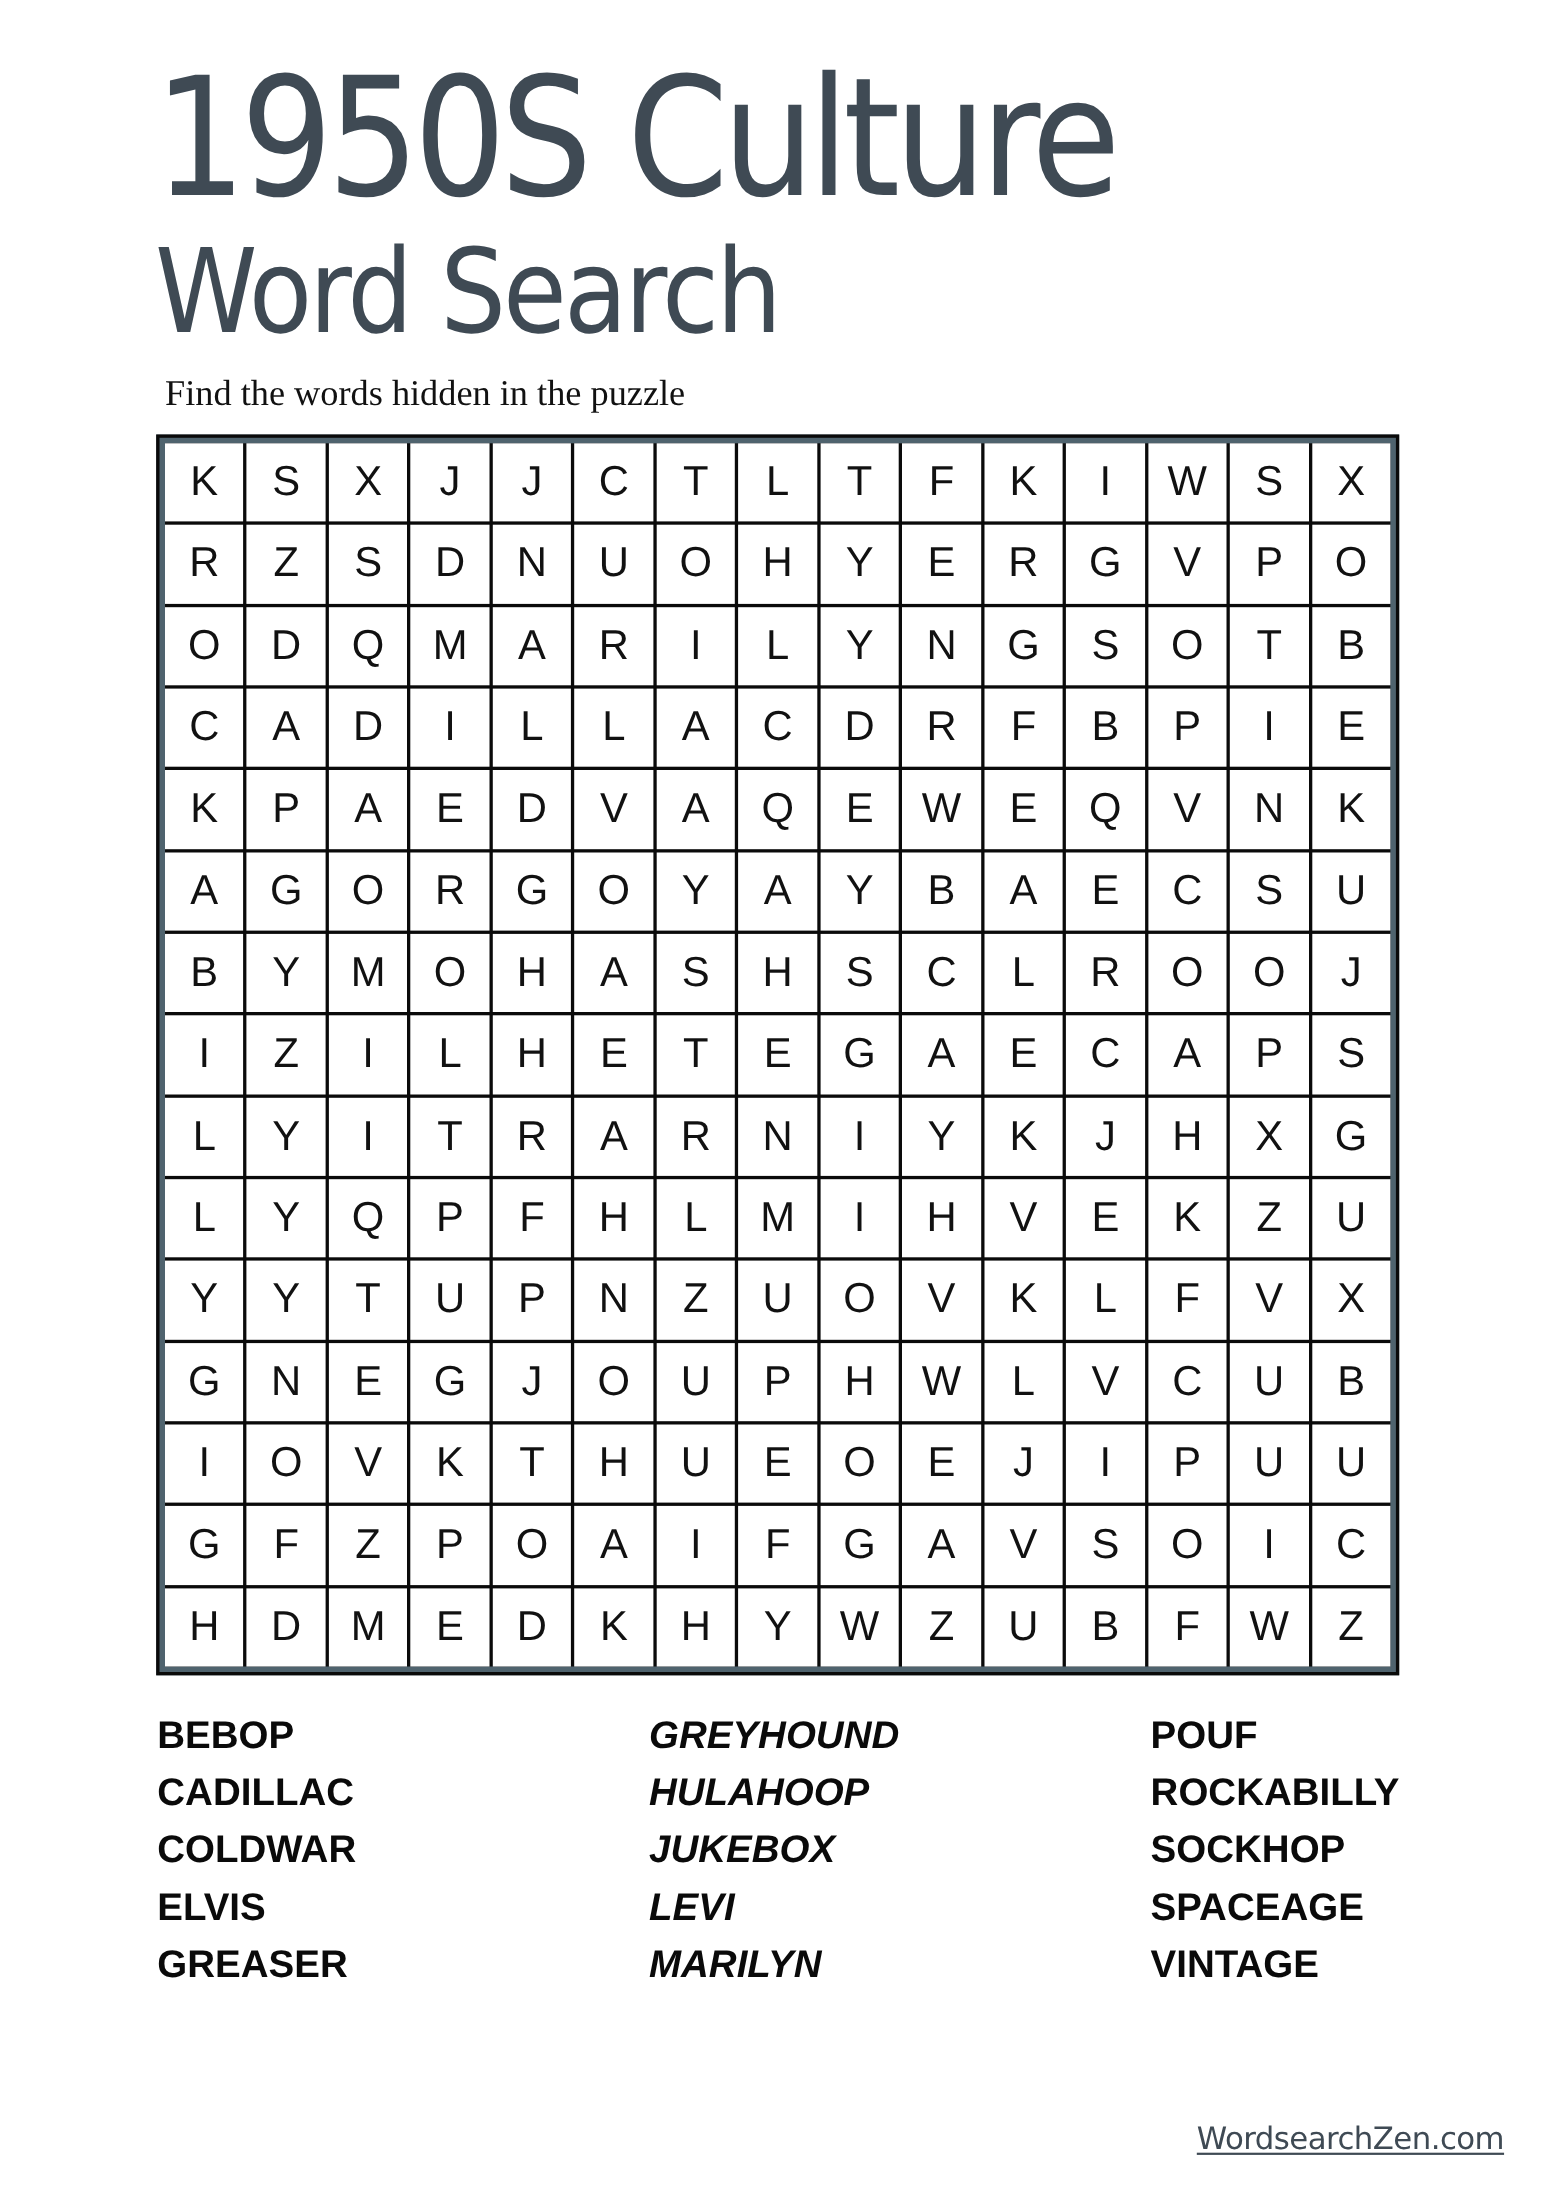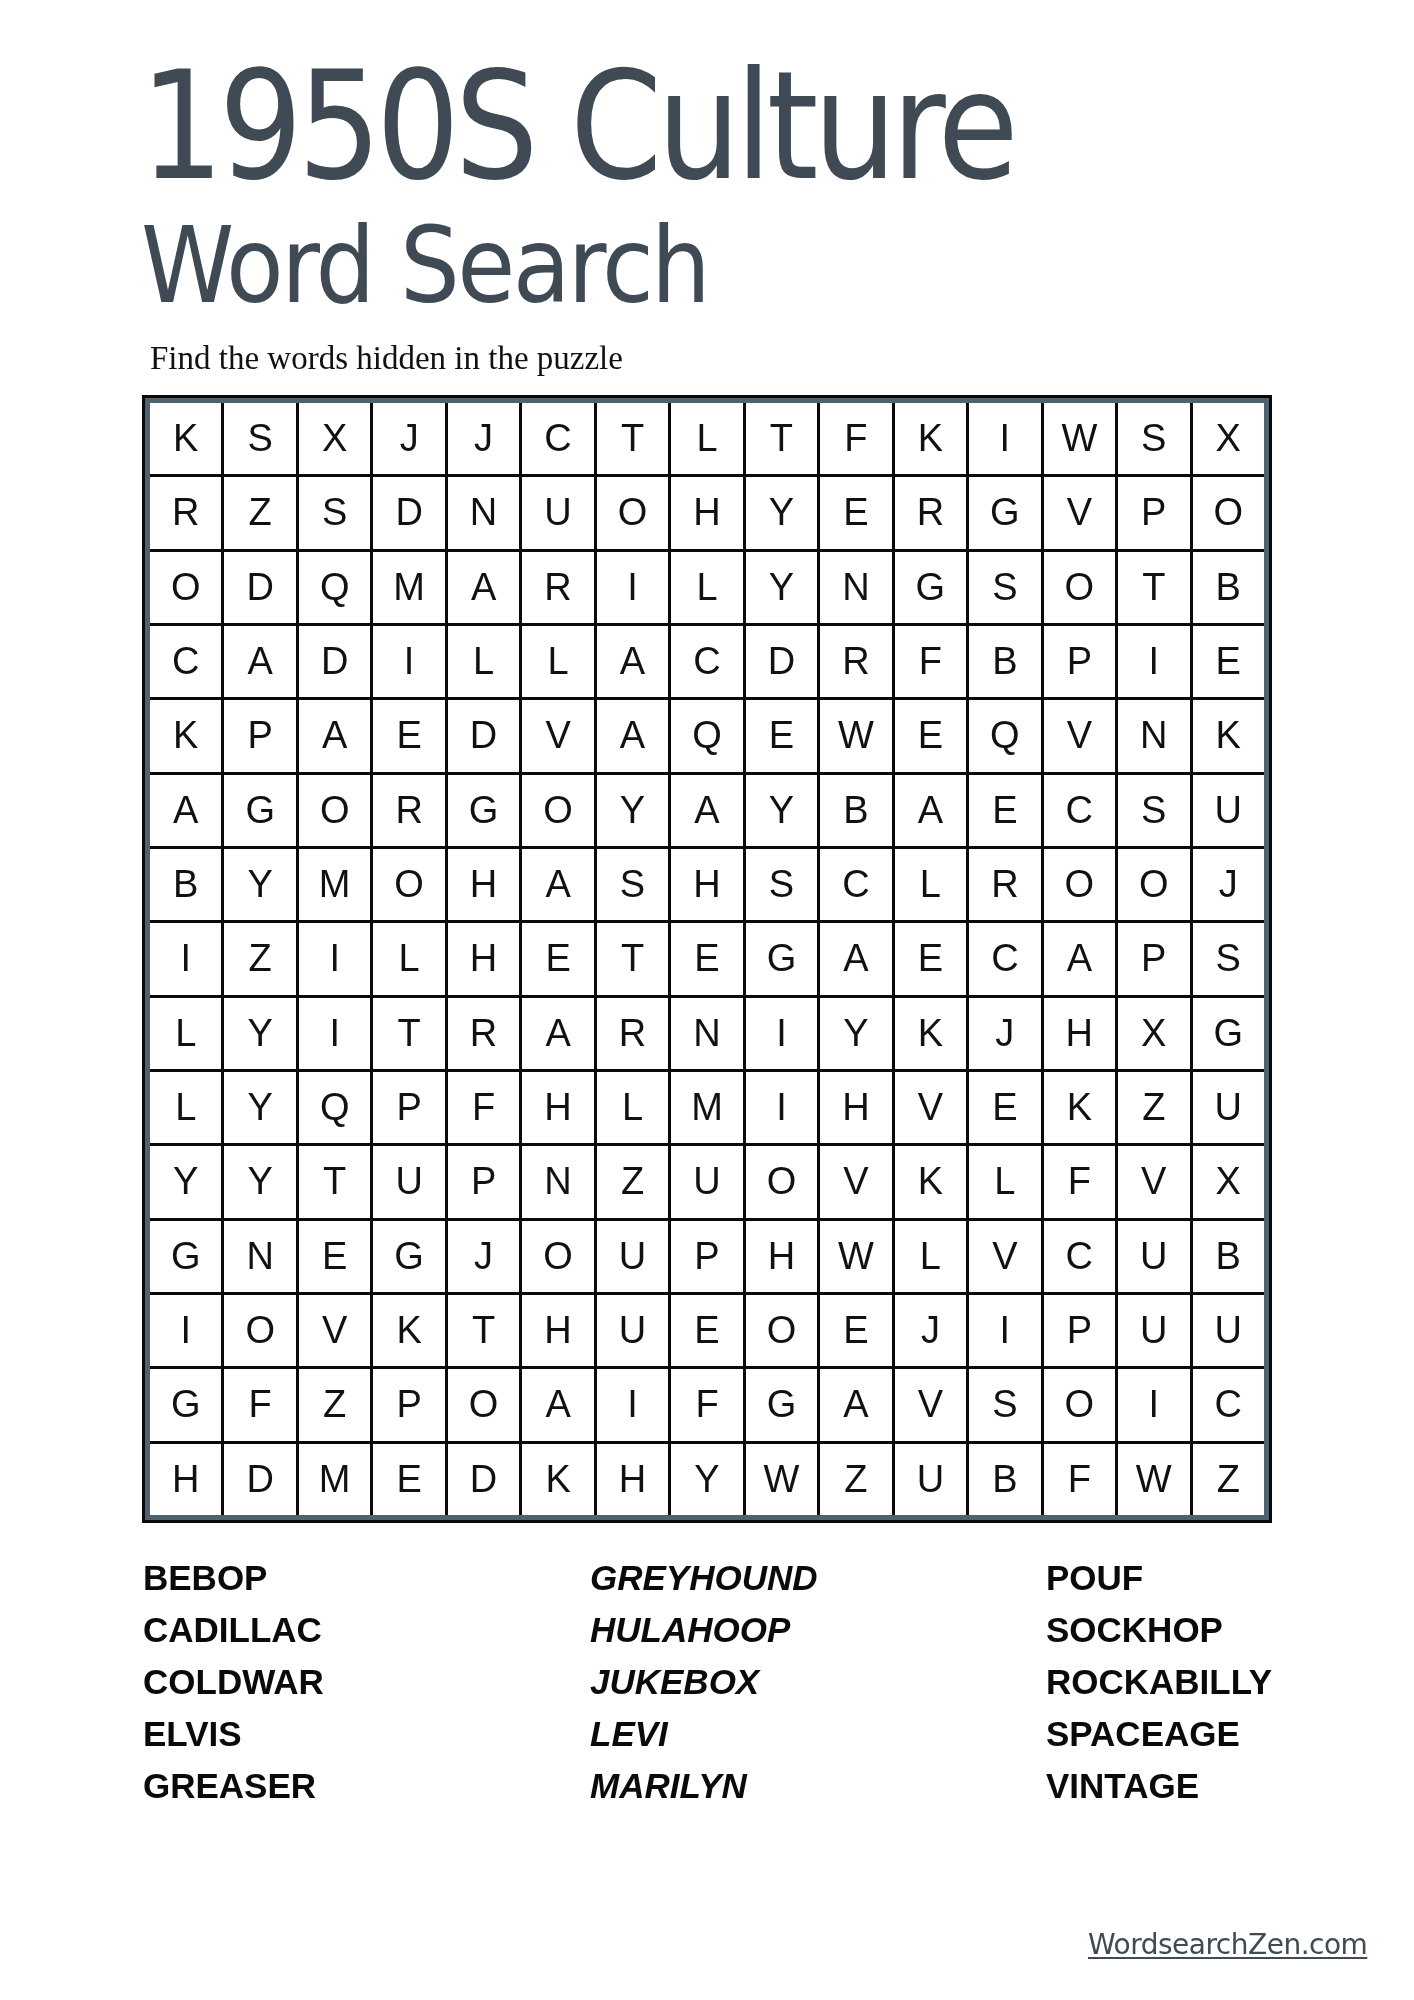--- a/index.html
+++ b/index.html
@@ -371,20 +371,20 @@
   </div>
   <div class="word-col" style="left:590px;font-style:italic;">
     <span class="word">GREYHOUND</span>
     <span class="word">HULAHOOP</span>
     <span class="word">JUKEBOX</span>
     <span class="word">LEVI</span>
     <span class="word">MARILYN</span>
   </div>
   <div class="word-col" style="left:1046px;">
     <span class="word">POUF</span>
+    <span class="word">ROCKABILLY</span>
     <span class="word">SOCKHOP</span>
-    <span class="word">ROCKABILLY</span>
     <span class="word">SPACEAGE</span>
     <span class="word">VINTAGE</span>
   </div>
 </div>
 
 <a class="footer-link">WordsearchZen.com</a>
 
 </body></html>

